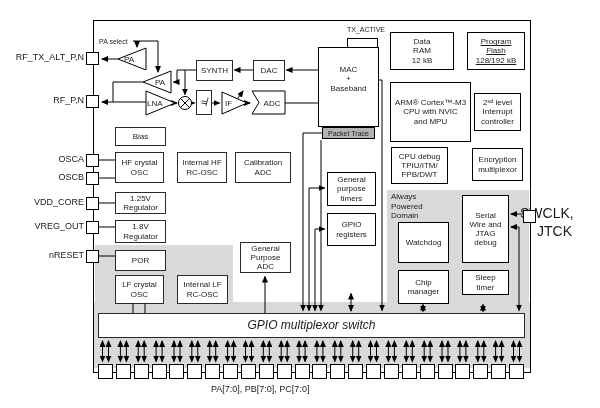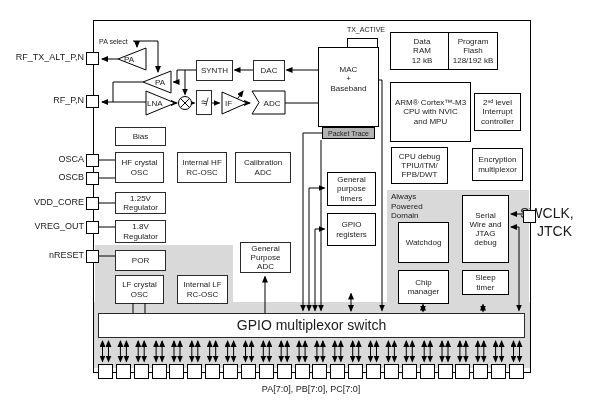--- a/index.html
+++ b/index.html
@@ -18,22 +18,22 @@
   .pinlabel{position:absolute;right:516px;width:110px;text-align:right;font-size:9px;line-height:1.1;}
   .lpin,.rpin{position:absolute;width:13px;height:13px;background:#fff;border:1px solid #000;box-sizing:border-box;}
   .bpin{position:absolute;top:364px;width:15px;height:15px;background:#fff;border:1px solid #000;box-sizing:border-box;}
   svg.wires{position:absolute;left:0;top:0;z-index:3;}
   .w{stroke:#000;stroke-width:1;fill:none;}
   .shape{stroke:#000;stroke-width:1;fill:#fff;}
   .me{marker-end:url(#m);}
   .msme{marker-end:url(#m);marker-start:url(#m);}.z4{z-index:4;}.z5{z-index:5;}
   svg text{font-family:"Liberation Sans","DejaVu Sans",sans-serif;fill:#1a1a1a;}
   .t7{font-size:7px;}.t8{font-size:8px;}
-  .muxbox{font-size:14px;}
-  .bottomlabel{position:absolute;left:211px;top:384px;width:200px;text-align:center;font-size:9px;}
+  .muxbox{font-size:12px;font-style:italic;}
+  .bottomlabel{position:absolute;left:211px;top:384px;width:200px;font-size:9px;}
   .apdlabel{position:absolute;left:391px;top:192px;font-size:8px;line-height:1.2;white-space:pre-line;}
   .swlabel{position:absolute;left:520px;top:205px;width:52px;text-align:right;font-size:14px;line-height:1.25;white-space:pre-line;}
   .txlabel{position:absolute;left:329px;top:26px;width:56px;text-align:right;font-size:7px;}
 </style>
 </head>
 <body>
 
 <div class="stage">
 
   <div class="gray" style="left:95px;top:245px;width:138px;height:68px;"></div>
@@ -178,21 +178,21 @@
   <div class="tab" style="left:347px;top:38px;width:31px;height:10px;"></div>
   <div class="txlabel">TX_ACTIVE</div>
   <div class="box heavy" style="left:318px;top:47px;width:61px;height:80px;padding-bottom:16px;">MAC
 +
 Baseband</div>
   <div class="bar" style="left:322px;top:127px;width:53px;height:12px;">Packet Trace</div>
 
   <div class="box heavy" style="left:390px;top:32px;width:64px;height:38px;">Data
 RAM
 12 kB</div>
-  <div class="box heavy" style="left:448px;top:32px;width:50px;height:38px;">Program
+  <div class="box heavy" style="left:467px;top:32px;width:58px;height:38px;text-decoration:underline;">Program
 Flash
 128/192 kB</div>
   <div class="box heavy" style="left:390px;top:82px;width:81px;height:60px;">ARM® Cortex™-M3
 CPU with NVIC
 and MPU</div>
   <div class="box heavy" style="left:474px;top:93px;width:47px;height:38px;">2ⁿᵈ level
 Interrupt
 controller</div>
   <div class="box heavy" style="left:391px;top:147px;width:57px;height:37px;">CPU debug
 TPIU/ITM/

